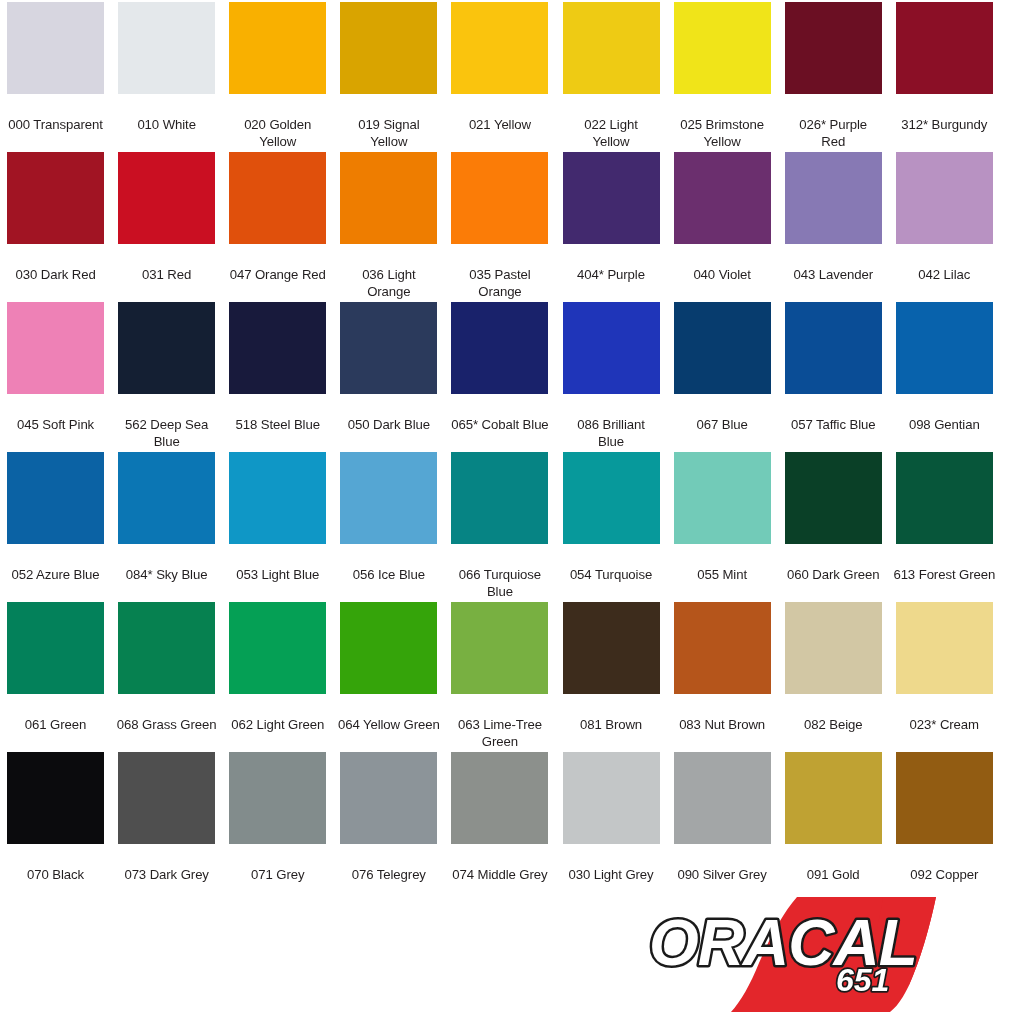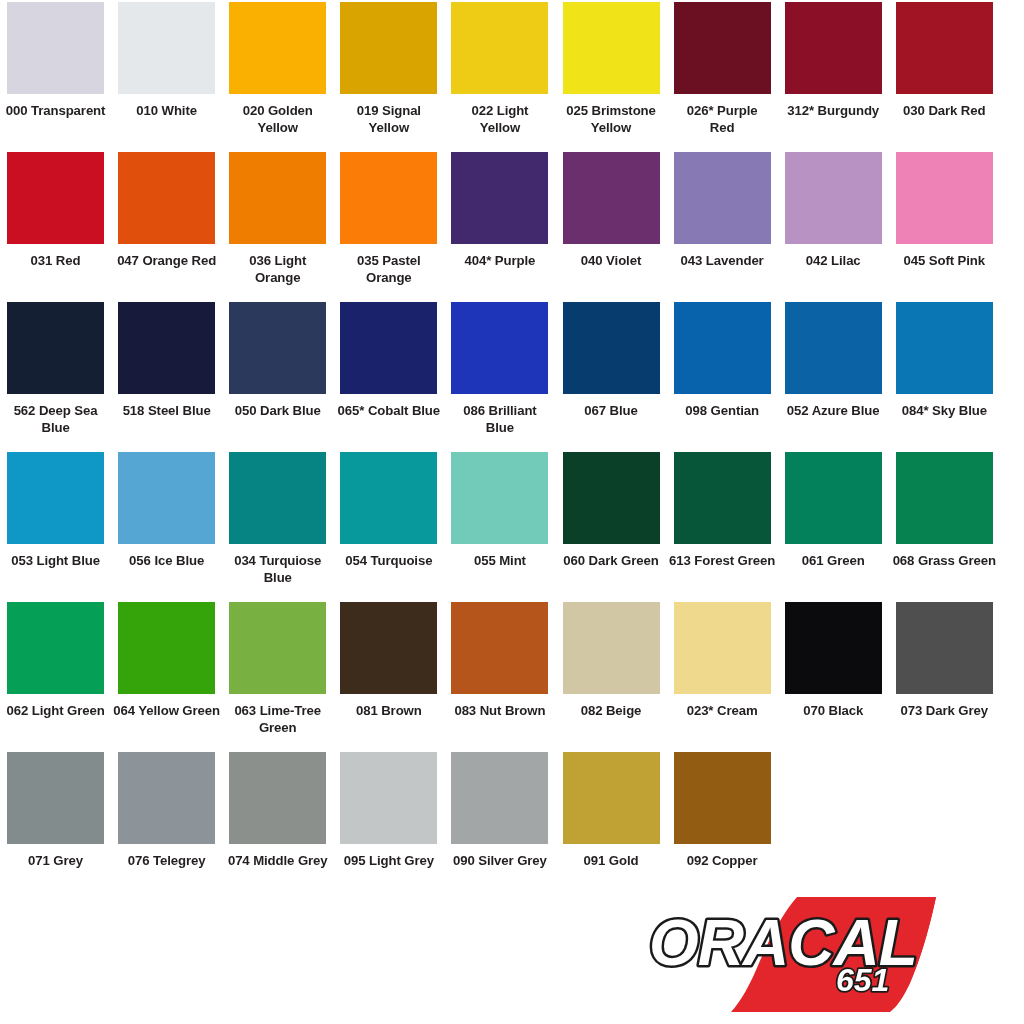--- a/index.html
+++ b/index.html
@@ -42,29 +42,28 @@
   }
 
   .swatch {
     width: 97px;
     height: 92px;
     margin-top: 2px;
     box-sizing: border-box;
   }
 
   .label {
-    margin-top: 9px;
+    margin-top: 23px;
     width: 108px;
     text-align: center;
     font-size: 13.2px;
     line-height: 16.5px;
     color: #231f20;
     letter-spacing: -0.1px;
     white-space: pre-line;
-    font-weight: bold;
   }
 
   
   .logo-slot {
     position: absolute;
     left: 631px;
     top: 893px;
     width: 384px;
     height: 131px;
     pointer-events: none;
@@ -93,20 +92,24 @@
         <div class="swatch" style="background: rgb(249, 176, 0);"></div>
         <div class="label">020 Golden
 Yellow</div>
       </div>
       <div class="cell">
         <div class="swatch" style="background: rgb(217, 164, 0);"></div>
         <div class="label">019 Signal
 Yellow</div>
       </div>
       <div class="cell">
+        <div class="swatch" style="background: rgb(250, 196, 13);"></div>
+        <div class="label">021 Yellow</div>
+      </div>
+      <div class="cell">
         <div class="swatch" style="background: rgb(238, 203, 20);"></div>
         <div class="label">022 Light
 Yellow</div>
       </div>
       <div class="cell">
         <div class="swatch" style="background: rgb(240, 228, 25);"></div>
         <div class="label">025 Brimstone
 Yellow</div>
       </div>
       <div class="cell">
@@ -180,20 +183,24 @@
       <div class="cell">
         <div class="swatch" style="background: rgb(31, 53, 185);"></div>
         <div class="label">086 Brilliant
 Blue</div>
       </div>
       <div class="cell">
         <div class="swatch" style="background: rgb(7, 60, 110);"></div>
         <div class="label">067 Blue</div>
       </div>
       <div class="cell">
+        <div class="swatch" style="background: rgb(10, 77, 150);"></div>
+        <div class="label">057 Taffic Blue</div>
+      </div>
+      <div class="cell">
         <div class="swatch" style="background: rgb(8, 98, 172);"></div>
         <div class="label">098 Gentian</div>
       </div>
       <div class="cell">
         <div class="swatch" style="background: rgb(11, 98, 164);"></div>
         <div class="label">052 Azure Blue</div>
       </div>
       <div class="cell">
         <div class="swatch" style="background: rgb(11, 118, 180);"></div>
         <div class="label">084* Sky Blue</div>
@@ -201,21 +208,21 @@
       <div class="cell">
         <div class="swatch" style="background: rgb(15, 151, 198);"></div>
         <div class="label">053 Light Blue</div>
       </div>
       <div class="cell">
         <div class="swatch" style="background: rgb(85, 166, 211);"></div>
         <div class="label">056 Ice Blue</div>
       </div>
       <div class="cell">
         <div class="swatch" style="background: rgb(6, 132, 132);"></div>
-        <div class="label">034 Turquiose
+        <div class="label">066 Turquiose
 Blue</div>
       </div>
       <div class="cell">
         <div class="swatch" style="background: rgb(7, 153, 155);"></div>
         <div class="label">054 Turquoise</div>
       </div>
       <div class="cell">
         <div class="swatch" style="background: rgb(114, 203, 184);"></div>
         <div class="label">055 Mint</div>
       </div>
@@ -279,21 +286,21 @@
       <div class="cell">
         <div class="swatch" style="background: rgb(140, 148, 153);"></div>
         <div class="label">076 Telegrey</div>
       </div>
       <div class="cell">
         <div class="swatch" style="background: rgb(140, 144, 140);"></div>
         <div class="label">074 Middle Grey</div>
       </div>
       <div class="cell">
         <div class="swatch" style="background: rgb(195, 198, 199);"></div>
-        <div class="label">095 Light Grey</div>
+        <div class="label">030 Light Grey</div>
       </div>
       <div class="cell">
         <div class="swatch" style="background: rgb(163, 166, 167);"></div>
         <div class="label">090 Silver Grey</div>
       </div>
       <div class="cell">
         <div class="swatch" style="background: rgb(191, 162, 51);"></div>
         <div class="label">091 Gold</div>
       </div>
       <div class="cell">

